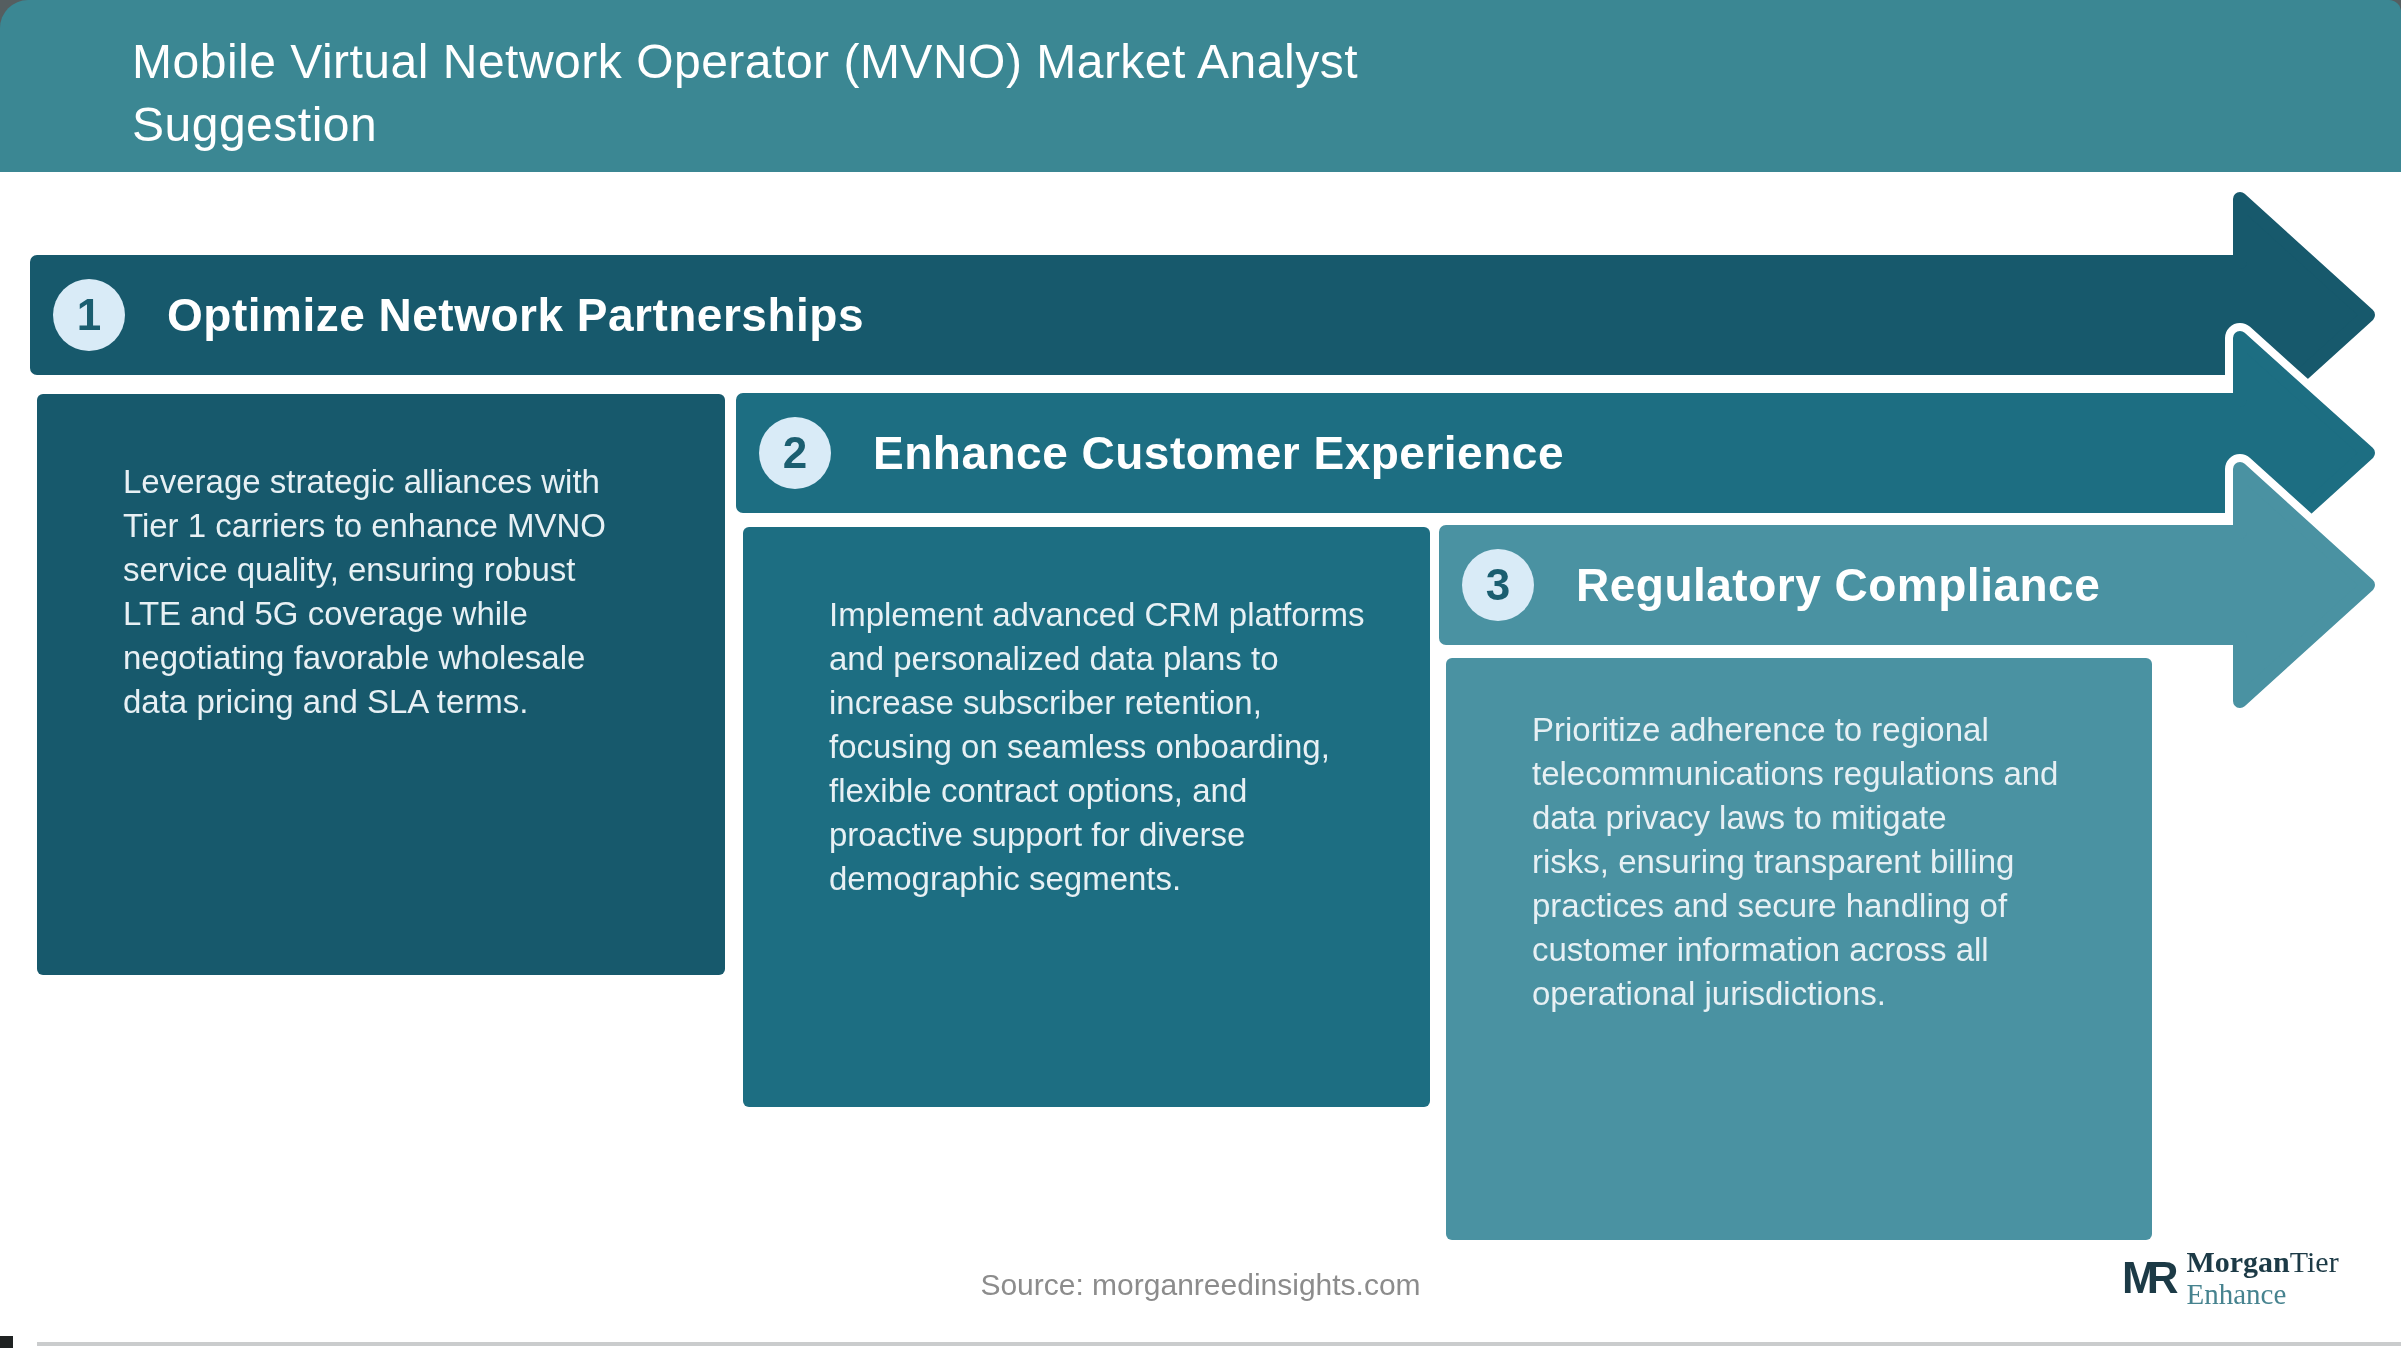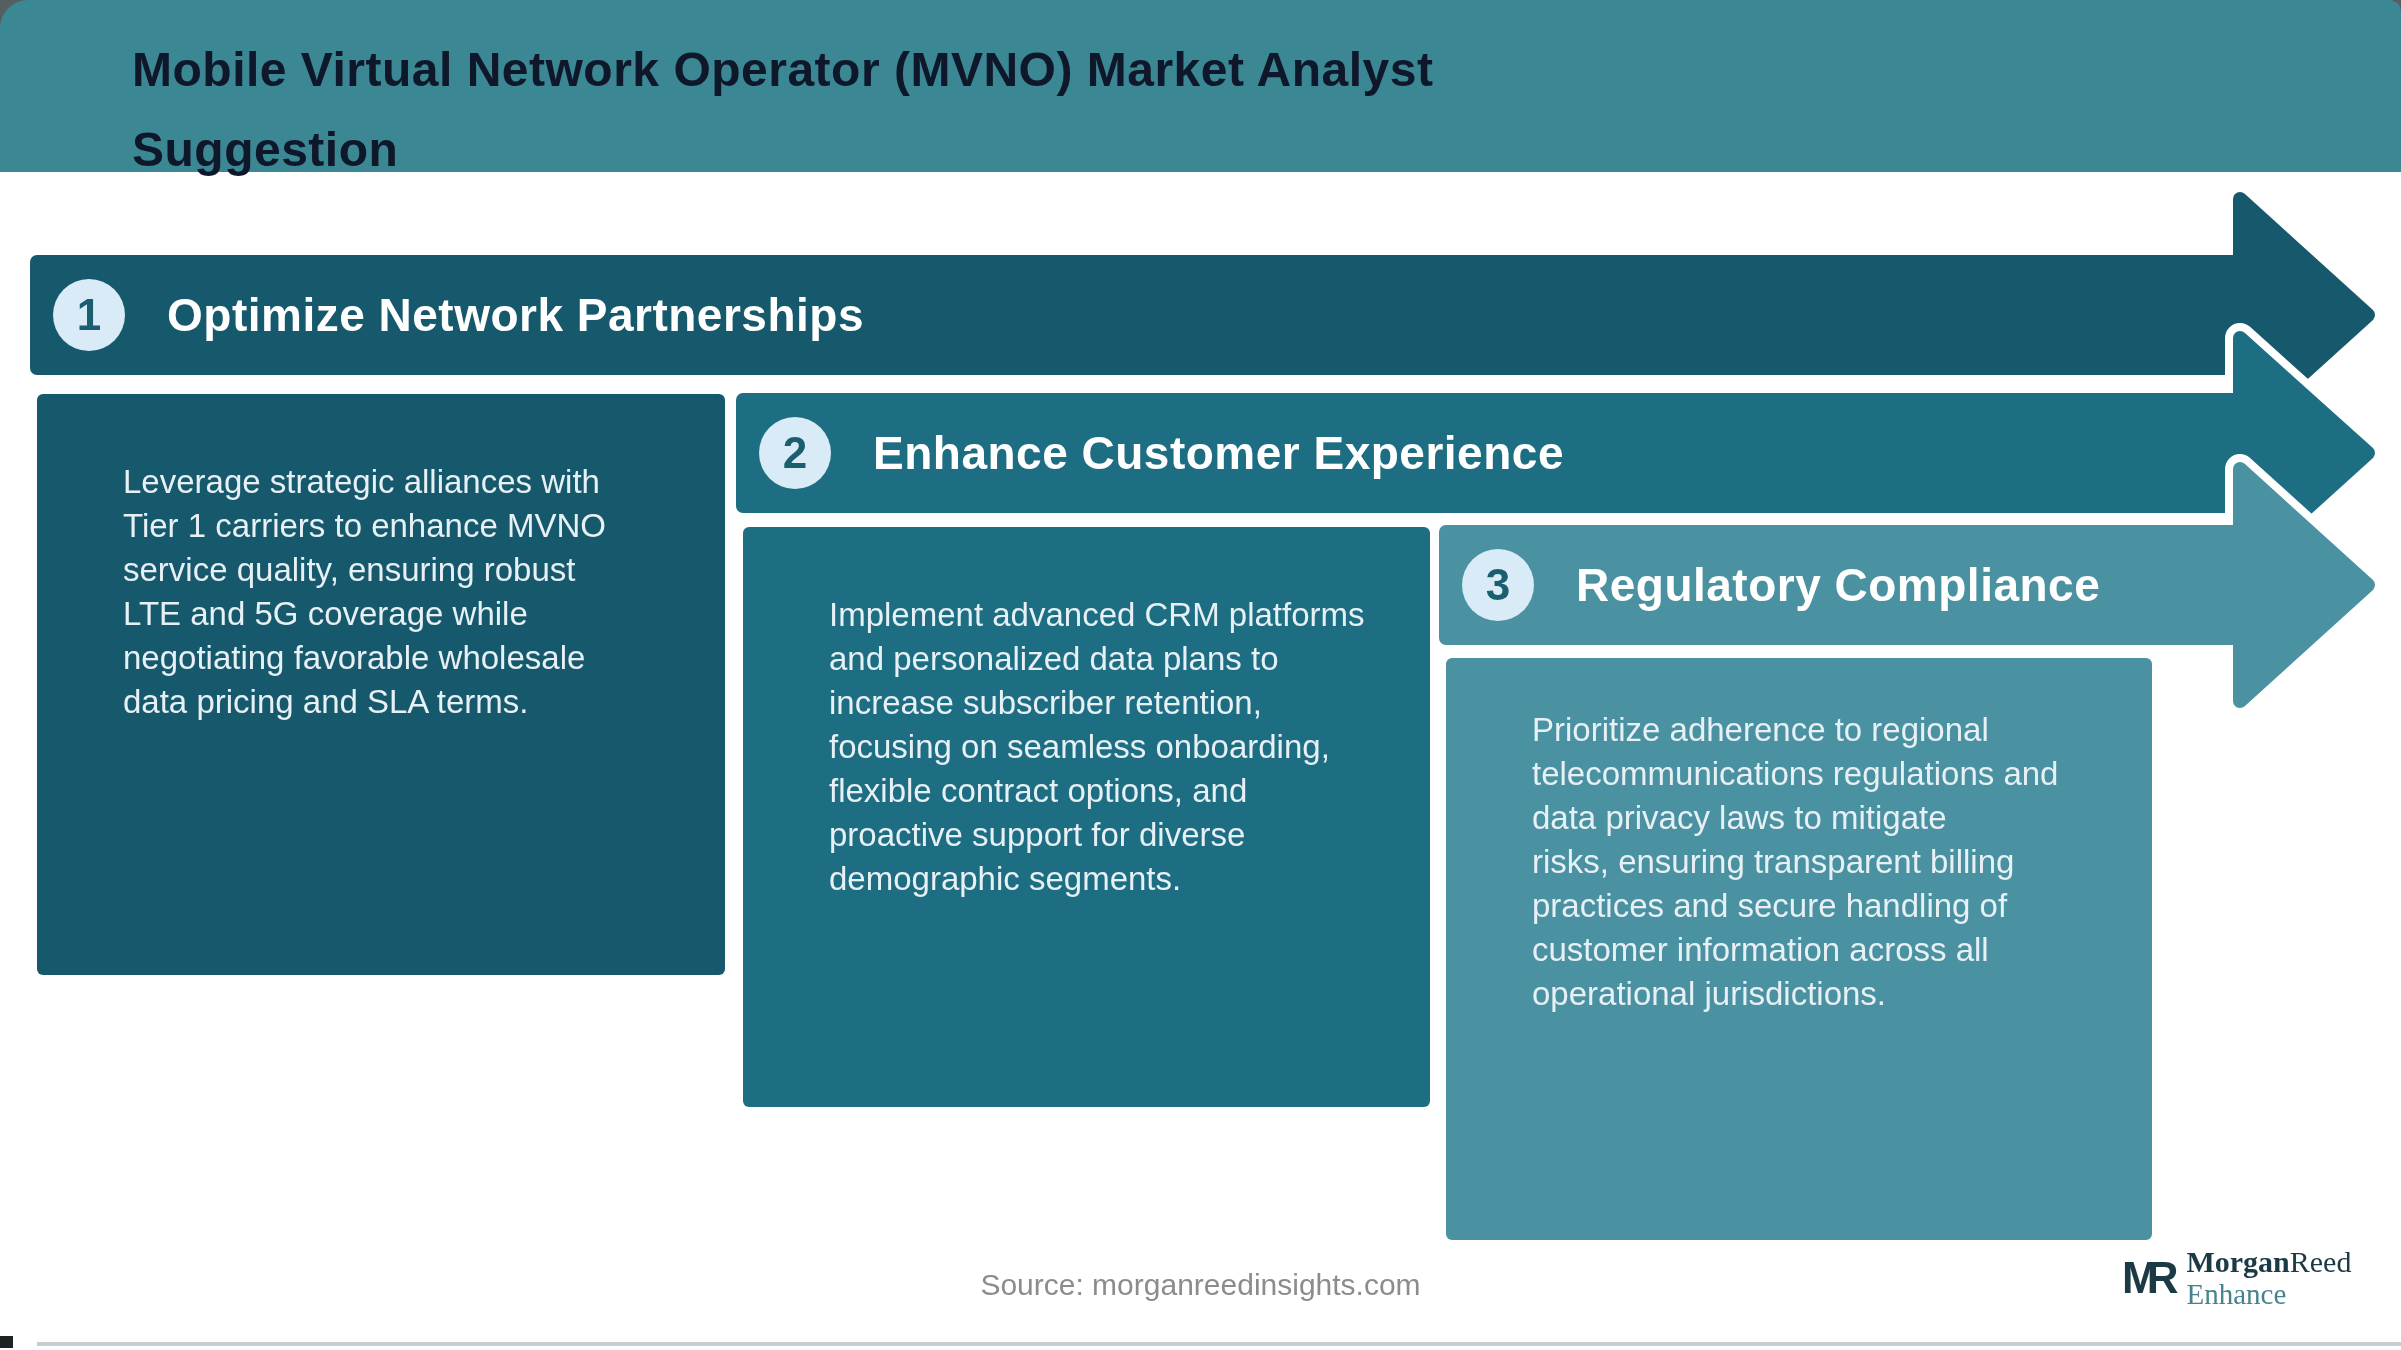--- a/index.html
+++ b/index.html
@@ -16,21 +16,21 @@
   .corner-dark.left{left:0;}
   .corner-dark.right{right:0;}
   
   .header{
     position:absolute;left:0;top:0;width:2401px;height:172px;
     background:#3B8793;z-index:1;
     border-radius:28px 12px 0 0;
   }
   .header-title{
     position:absolute;left:132px;top:30px;
-    color:#0f172a;font-size:48px;font-weight:bold;line-height:80px;
+    color:#ffffff;font-size:48px;font-weight:normal;line-height:63px;
     letter-spacing:0.5px;white-space:pre-line;
   }
   
   .arrow-layer{position:absolute;left:0;top:0;z-index:2;}
   .halo{fill:#ffffff;stroke:#ffffff;stroke-width:30;stroke-linejoin:round;}
   .abody{stroke-width:14;stroke-linejoin:round;}
   .a1{fill:#17596C;stroke:#17596C;}
   .a2{fill:#1D6E82;stroke:#1D6E82;}
   .a3{fill:#4A92A2;stroke:#4A92A2;}
   
@@ -143,21 +143,21 @@
 practices and secure handling of
 customer information across all
 operational jurisdictions.</div>
   </div>
 
   <div class="source-line">Source: morganreedinsights.com</div>
 
   <div class="logo">
     <div class="logo-monogram">MR</div>
     <div class="logo-name">
-      <div class="logo-name-top"><span class="bold">Morgan</span><span>Reed</span></div>
+      <div class="logo-name-top"><span class="bold">Morgan</span><span>Tier</span></div>
       <div class="logo-name-bottom">Enhance</div>
     </div>
   </div>
 
   <div class="bottom-rule"></div>
   <div class="bottom-dark-square"></div>
 
 </div>
 
 </body></html>

